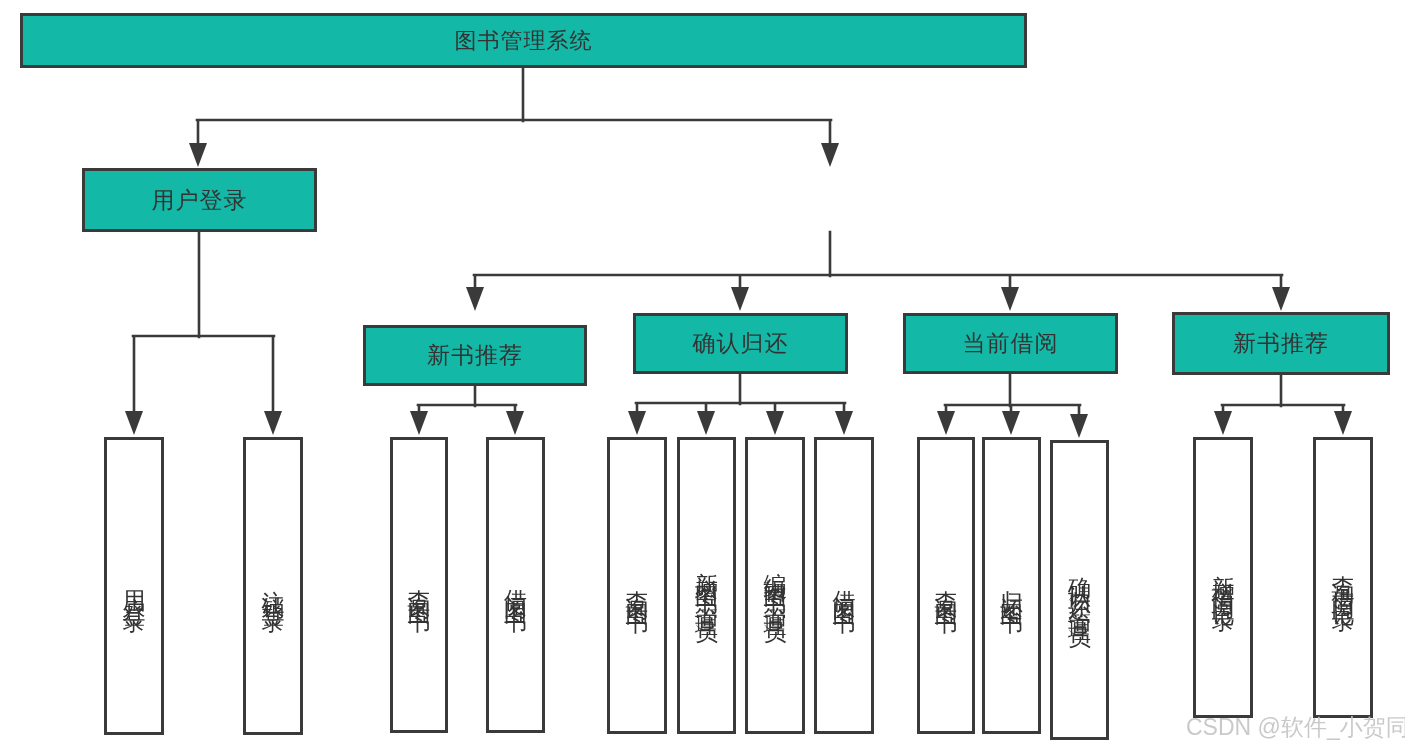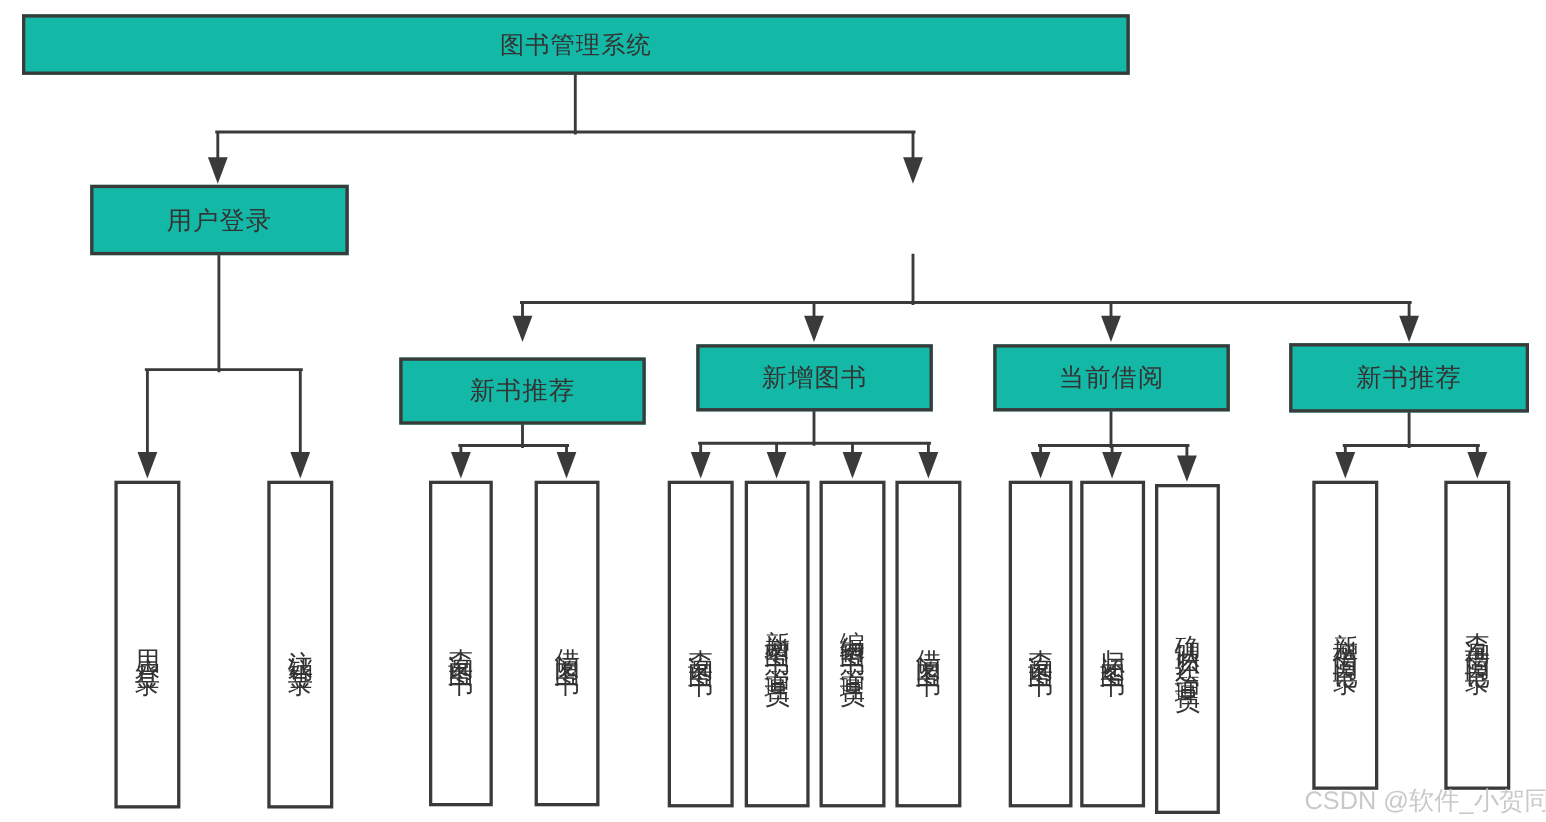--- a/index.html
+++ b/index.html
@@ -80,21 +80,21 @@
       <polygon points="1214,411 1232,411 1223,435"></polygon>
       <polygon points="1334,411 1352,411 1343,435"></polygon>
     </g>
   </svg>
 
   <div class="hnode root" style="left:20px;top:13px;width:1007px;height:55px">图书管理系统</div>
 
   <div class="hnode" style="left:82px;top:168px;width:235px;height:64px">用户登录</div>
 
   <div class="hnode" style="left:363px;top:325px;width:224px;height:61px">新书推荐</div>
-  <div class="hnode" style="left:633px;top:313px;width:215px;height:61px">新增图书</div>
+  <div class="hnode" style="left:633px;top:313px;width:215px;height:61px">确认归还</div>
   <div class="hnode" style="left:903px;top:313px;width:215px;height:61px">当前借阅</div>
   <div class="hnode" style="left:1172px;top:312px;width:218px;height:63px">新书推荐</div>
 
   <div class="vnode" style="left:104px;top:437px;width:60px;height:298px">用户登录</div>
   <div class="vnode" style="left:243px;top:437px;width:60px;height:298px">注销登录</div>
 
   <div class="vnode" style="left:390px;top:437px;width:58px;height:296px">查询图书</div>
   <div class="vnode" style="left:486px;top:437px;width:59px;height:296px">借阅图书</div>
 
   <div class="vnode" style="left:607px;top:437px;width:60px;height:297px">查询图书</div>

